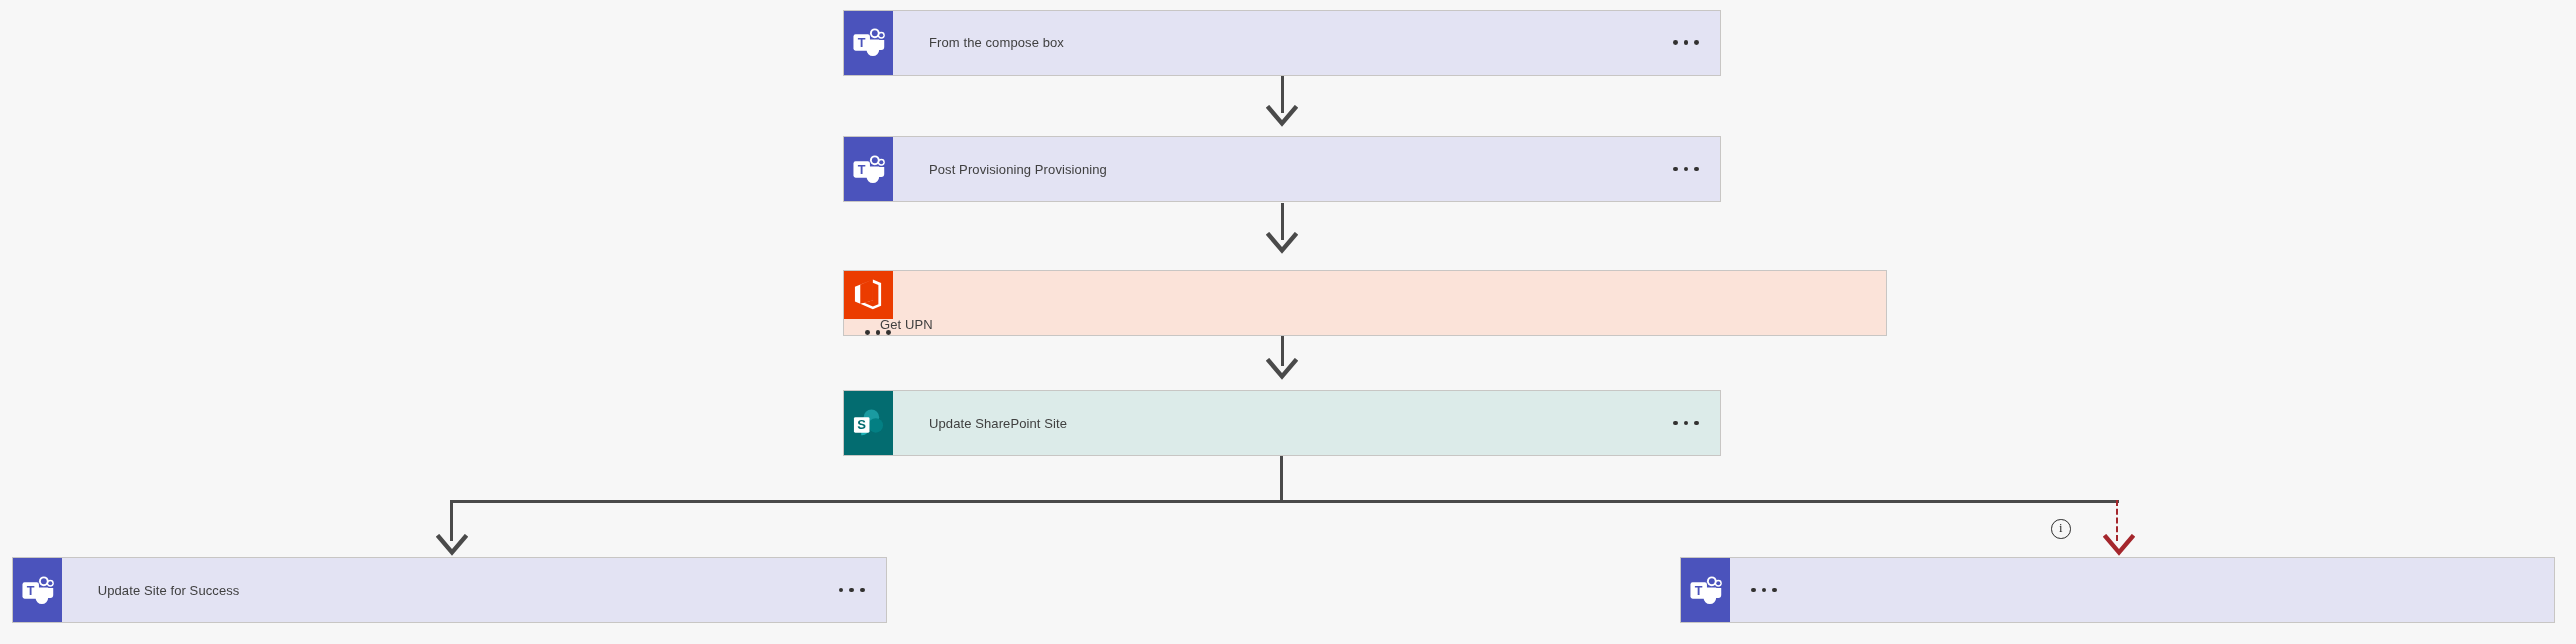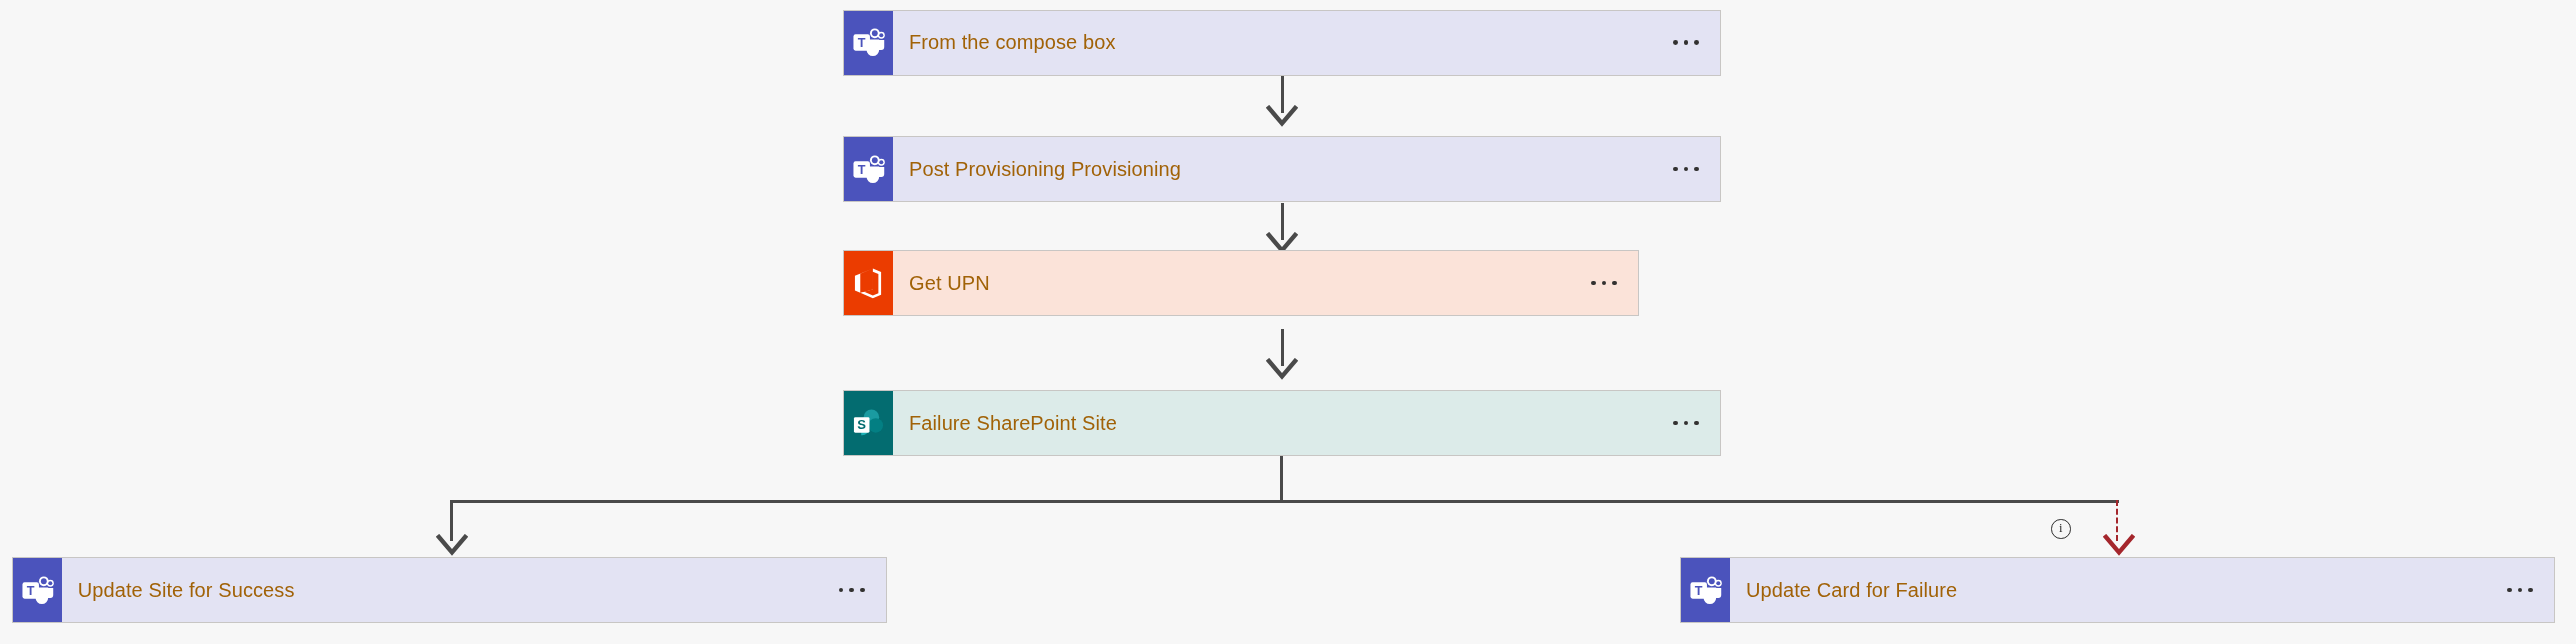--- a/index.html
+++ b/index.html
@@ -44,23 +44,23 @@
     position: relative;
   }
   .icon-teams      { background: #4b53bc; }
   .icon-office     { background: #eb3c00; }
   .icon-sharepoint { background: #036c70; }
 
   .card-title {
     flex: 1 1 auto;
     display: flex;
     align-items: center;
-    padding-left: 16px;
-    font-size: 20px;
-    color: #a16207;
+    padding-left: 36px;
+    font-size: 13px;
+    color: #404040;
     letter-spacing: 0.1px;
     white-space: nowrap;
     overflow: hidden;
   }
 
   .card-menu {
     width: 68px;
     min-width: 68px;
     display: flex;
     align-items: center;
@@ -199,21 +199,21 @@
       </svg>
     </div>
     <div class="card-title">Post Provisioning Provisioning</div>
     <div class="card-menu">
       <i></i>
       <i></i>
       <i></i>
     </div>
   </div>
 
-  <div class="card office" style="left:843px; top:250px; width:796px;">
+  <div class="card office" style="left:843px; top:270px; width:1044px;flex-direction:column;">
     <div class="card-icon icon-office">
       <svg width="31" height="33" viewBox="0 0 32 34">
         <path d="M20.5 1.5 L7.5 7.0 L7.5 26.5 L2.0 24.2 L2.0 9.0 L20.5 1.5 Z" fill="#ffffff"></path>
         <path d="M20.5 1.5 L29.0 5.2 L29.0 28.5 L20.5 32.2 L7.5 26.5 L20.5 23.0 L20.5 1.5 Z" fill="#ffffff"></path>
         <path d="M20.5 4.8 L26.2 7.3 L26.2 27.0 L20.5 29.4 L11.5 25.6 L20.5 23.0 Z" fill="#eb3c00"></path>
         <path d="M10.0 8.3 L20.5 4.8 L20.5 23.0 L10.0 25.8 Z" fill="#eb3c00"></path>
       </svg>
     </div>
     <div class="card-title">Get UPN</div>
     <div class="card-menu">
@@ -226,21 +226,21 @@
   <div class="card sharepoint" style="left:843px; top:390px; width:878px;">
     <div class="card-icon icon-sharepoint">
       <svg width="33" height="33" viewBox="0 0 34 34">
         <circle cx="20.0" cy="10.5" r="8.0" fill="#1a9ba1"></circle>
         <circle cx="24.5" cy="19.0" r="7.5" fill="#037f83"></circle>
         <path d="M17.5 22.0 a7.0 7.0 0 0 1 -7.0 7.0 h-1.0 v-14 h1.0 a7.0 7.0 0 0 1 7.0 7.0 z" fill="#1fb0b5"></path>
         <rect x="2.0" y="10.5" width="16" height="16" rx="1.4" fill="#ffffff"></rect>
         <text x="10" y="22.8" font-family="'Liberation Sans',sans-serif" font-size="13.5" font-weight="bold" fill="#036c70" text-anchor="middle">S</text>
       </svg>
     </div>
-    <div class="card-title">Failure SharePoint Site</div>
+    <div class="card-title">Update SharePoint Site</div>
     <div class="card-menu">
       <i></i>
       <i></i>
       <i></i>
     </div>
   </div>
 
   <div class="card teams" style="left:11.7px; top:557px; width:875px;">
     <div class="card-icon icon-teams">
       <svg width="33" height="33" viewBox="0 0 34 34">
@@ -268,21 +268,20 @@
         <circle cx="23.5" cy="7.5" r="5" fill="#ffffff"></circle>
         <circle cx="23.5" cy="7.5" r="3" fill="#4b53bc"></circle>
         <circle cx="30.2" cy="9.6" r="3.6" fill="#ffffff"></circle>
         <circle cx="30.2" cy="9.6" r="2.1" fill="#4b53bc"></circle>
         <path d="M27.2 14.5 h6.0 v7.2 a3.0 3.0 0 0 1 -3.0 3.0 h-3.0 z" fill="#ffffff"></path>
         <path d="M15.0 14.0 h13.0 v10.5 a6.5 6.5 0 0 1 -6.5 6.5 a6.5 6.5 0 0 1 -6.5 -6.5 z" fill="#ffffff"></path>
         <rect x="1.5" y="8.5" width="17" height="17" rx="2.2" fill="#ffffff"></rect>
         <text x="10" y="21.5" font-family="'Liberation Sans',sans-serif" font-size="13" font-weight="bold" fill="#4b53bc" text-anchor="middle">T</text>
       </svg>
     </div>
-    <div class="card-title">Update Card for Failure</div>
     <div class="card-menu">
       <i></i>
       <i></i>
       <i></i>
     </div>
   </div>
 
 </div>
 
 

